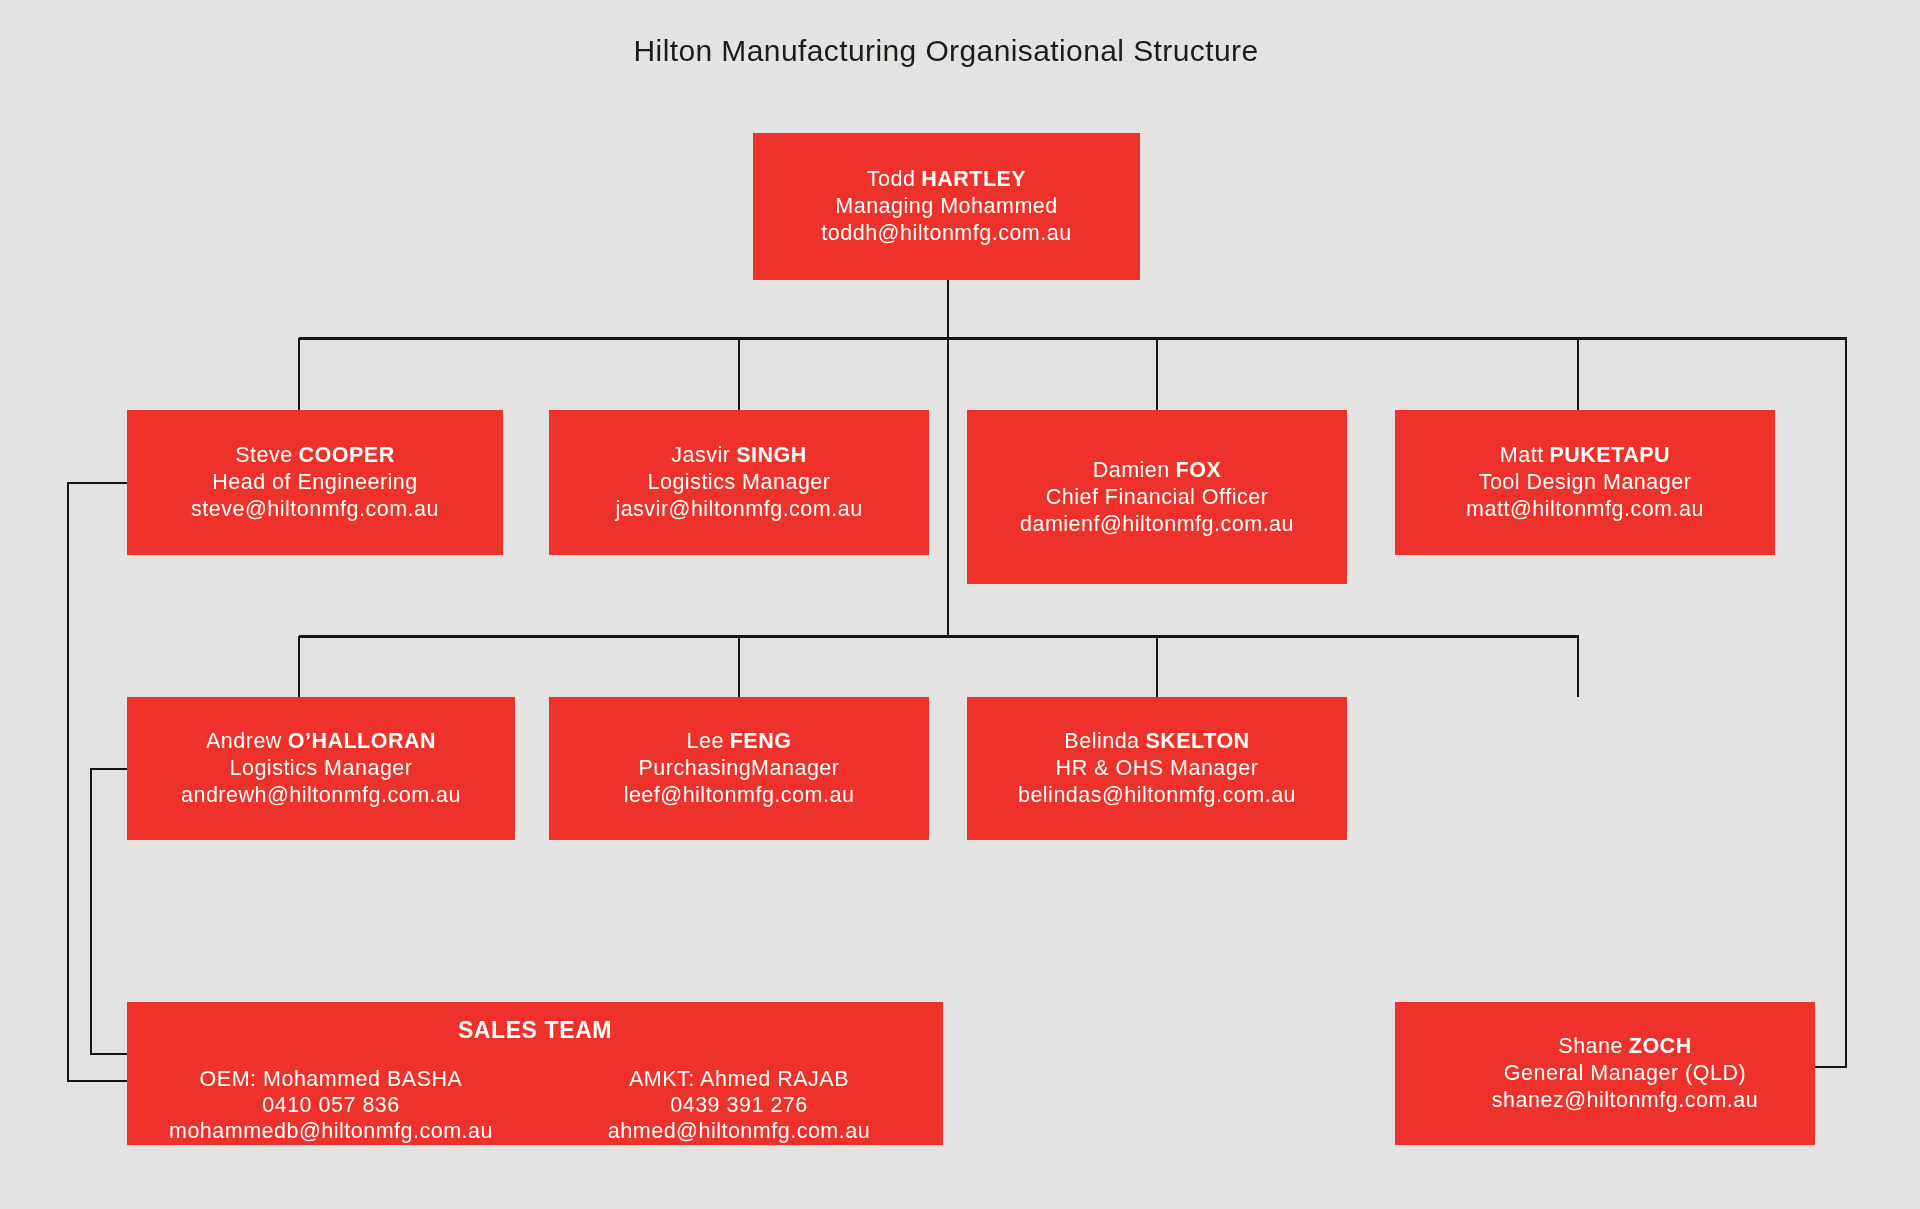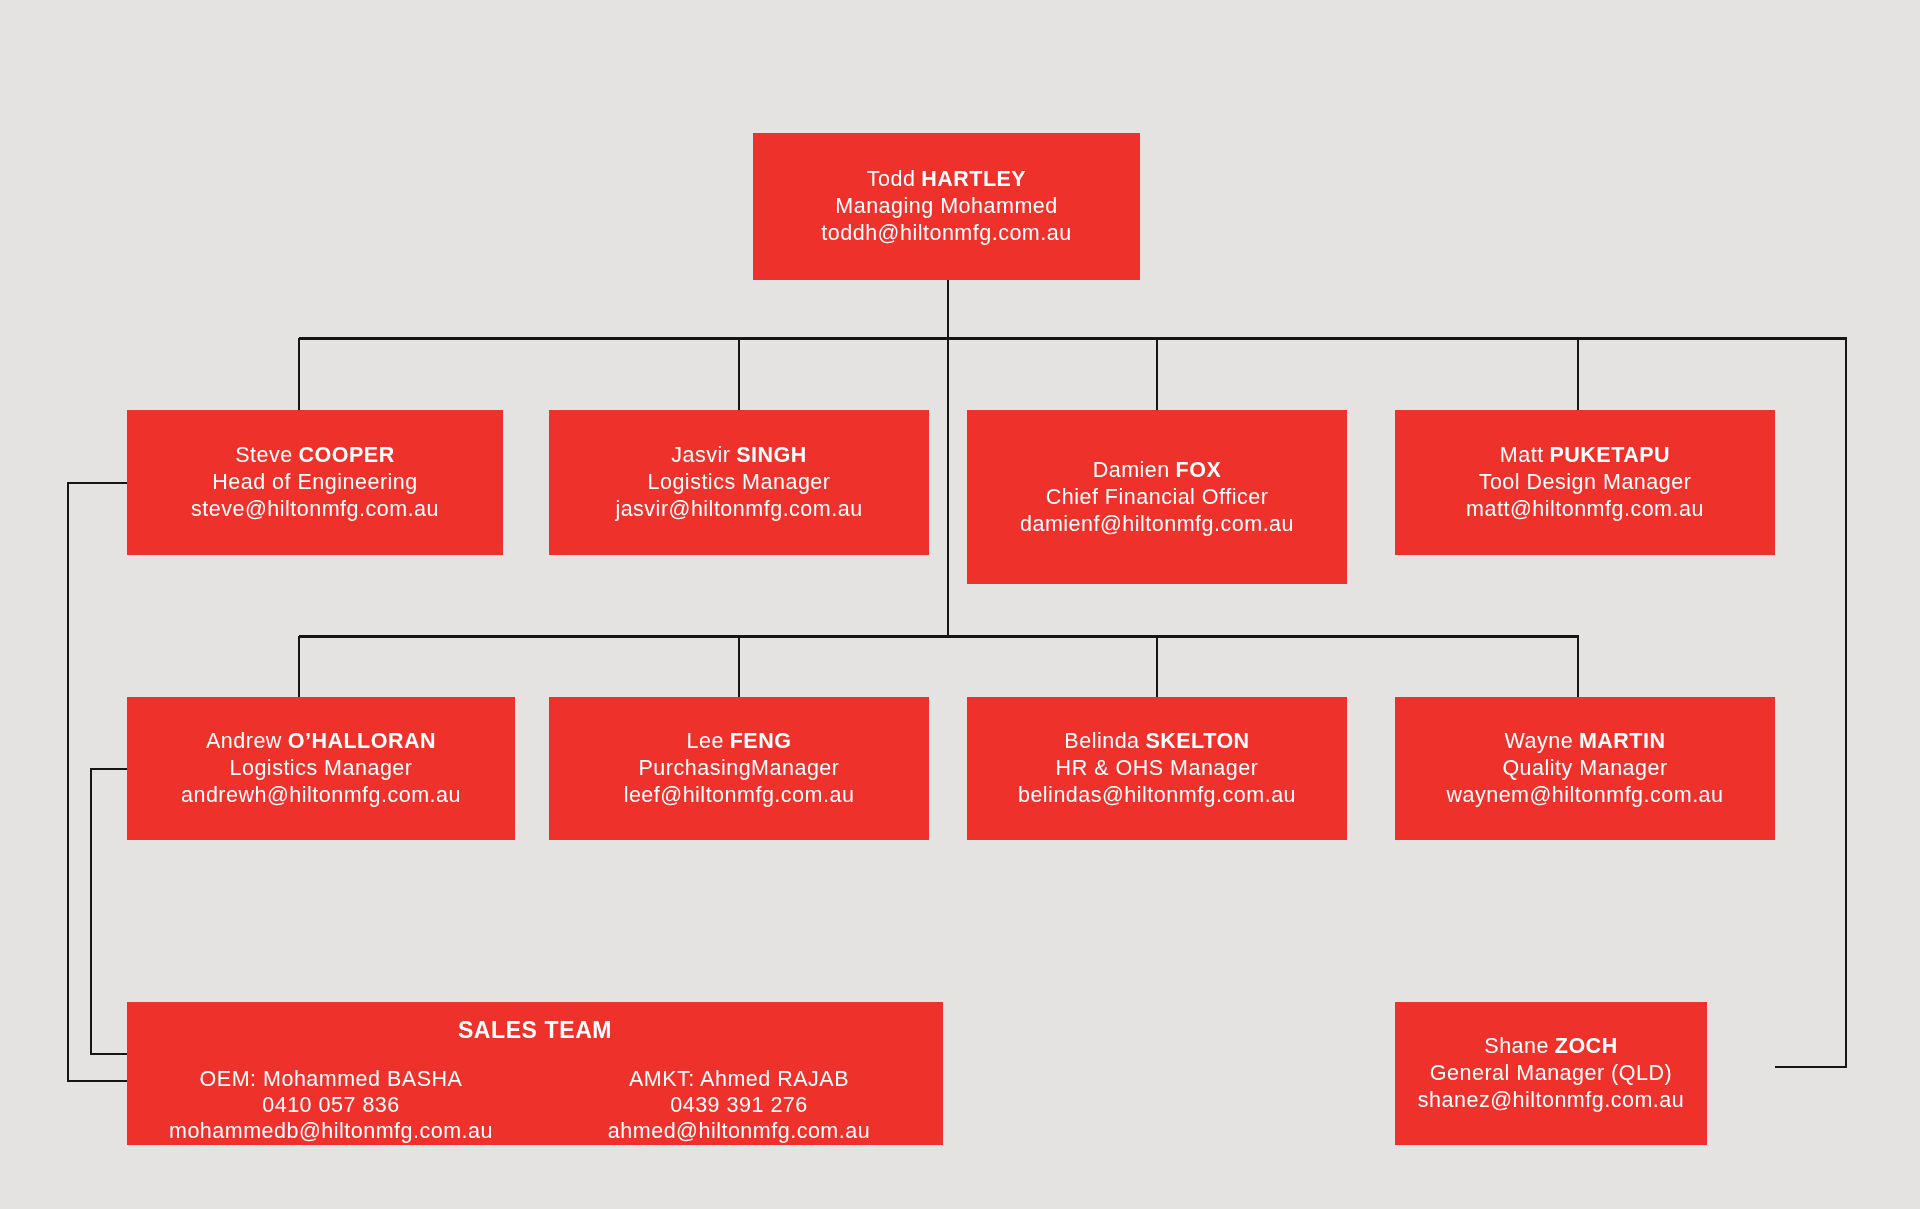--- a/index.html
+++ b/index.html
@@ -37,21 +37,21 @@
   
   .b-todd   {left:753px;top:133px;width:387px;height:147px;}
   .b-steve  {left:127px;top:410px;width:376px;height:145px;}
   .b-jasvir {left:549px;top:410px;width:380px;height:145px;}
   .b-damien {left:967px;top:410px;width:380px;height:174px;}
   .b-matt   {left:1395px;top:410px;width:380px;height:145px;}
   .b-andrew {left:127px;top:697px;width:388px;height:143px;}
   .b-lee    {left:549px;top:697px;width:380px;height:143px;}
   .b-belinda{left:967px;top:697px;width:380px;height:143px;}
   .b-wayne  {left:1395px;top:697px;width:380px;height:143px;}
-  .b-shane  {left:1395px;top:1002px;width:312px;height:143px;}
+  .b-shane  {left:1395px;top:1002px;width:380px;height:143px;padding-left:40px;}
   .b-sales  {left:127px;top:1002px;width:816px;height:143px;justify-content:flex-start;gap:15px;}
   .sales-heading{font-weight:700;font-size:23px;margin-top:15px;letter-spacing:0.6px;}
   .sales-cols{display:flex;width:100%;margin-top:7px;}
   .sales-col{flex:1;text-align:center;line-height:26px;}
   
   .l-todd-v     {left:947px;top:280px;width:2px;height:358px;}
   .l-rail1      {left:299px;top:337px;width:1548px;height:3px;}
   .l-drop-steve {left:298px;top:338px;width:2px;height:72px;}
   .l-drop-jasvir{left:738px;top:338px;width:2px;height:72px;}
   .l-drop-damien{left:1156px;top:338px;width:2px;height:72px;}
@@ -68,20 +68,21 @@
   .l-salesA-stub{left:67px;top:1080px;width:60px;height:2px;}
   .l-andrew-stub{left:90px;top:768px;width:37px;height:2px;}
   .l-leftB-v    {left:90px;top:768px;width:2px;height:287px;}
   .l-salesB-stub{left:90px;top:1053px;width:37px;height:2px;}
 </style>
 </head>
 <body>
 
 <div class="page">
 
+  <div class="chart-title">Hilton Manufacturing Organisational Structure</div>
 
   <div class="line l-todd-v"></div>
   <div class="line l-rail1"></div>
   <div class="line l-drop-steve"></div>
   <div class="line l-drop-jasvir"></div>
   <div class="line l-drop-damien"></div>
   <div class="line l-drop-matt"></div>
   <div class="line l-rail2"></div>
   <div class="line l-drop-andrew"></div>
   <div class="line l-drop-lee"></div>
@@ -137,25 +138,20 @@
     <div class="prole">PurchasingManager</div>
     <div class="pemail">leef@hiltonmfg.com.au</div>
   </div>
 
   <div class="pbox b-belinda">
     <div class="pname"><span>Belinda</span><b>SKELTON</b></div>
     <div class="prole">HR &amp; OHS Manager</div>
     <div class="pemail">belindas@hiltonmfg.com.au</div>
   </div>
 
-  <div class="pbox b-wayne">
-    <div class="pname"><span>Wayne</span><b>MARTIN</b></div>
-    <div class="prole">Quality Manager</div>
-    <div class="pemail">waynem@hiltonmfg.com.au</div>
-  </div>
 
   <div class="pbox b-sales">
     <div class="sales-heading">SALES TEAM</div>
     <div class="sales-cols">
       <div class="sales-col">
         <div>OEM: Mohammed BASHA</div>
         <div>0410 057 836</div>
         <div>mohammedb@hiltonmfg.com.au</div>
       </div>
       <div class="sales-col">

